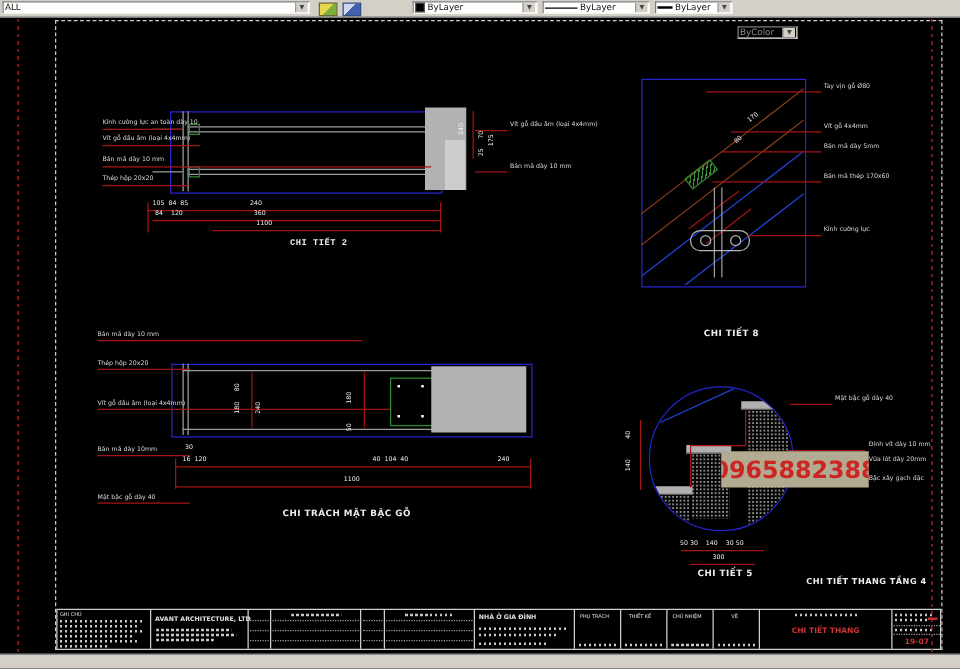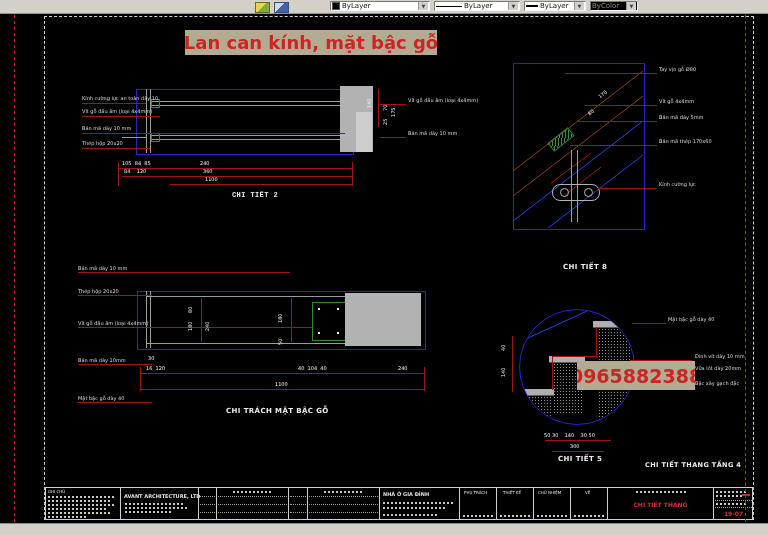--- a/index.html
+++ b/index.html
@@ -4,21 +4,21 @@
 <style>
   html,body{margin:0;padding:0;background:#6b6b6b;}
   #screen{position:relative;width:768px;height:535px;background:#000;overflow:hidden;
           font-family:"DejaVu Sans",sans-serif;}
   
   .toolbar{position:absolute;left:0;top:0;width:768px;height:13px;background:#d4d0c8;
            border-bottom:1px solid #929292;z-index:10;}
   .dd{position:absolute;top:1px;height:10px;background:#fff;border:1px solid;
       border-color:#7a7a7a #f4f4f4 #f4f4f4 #7a7a7a;font-size:7px;color:#111;
       display:flex;align-items:center;padding:0 1px;gap:2px;box-sizing:border-box;overflow:hidden;}
-  .dd.dis{background:#000000;color:#8a8a8a;}
+  .dd.dis{background:#000000;color:#8a8a8a;margin-top:20px;}
   .chev{margin-left:auto;width:9px;height:100%;background:#d4d0c8;border-left:1px solid #9a9a9a;
         display:flex;align-items:center;justify-content:center;font-size:5px;color:#444;flex:none;}
   .swatch{width:6px;height:6px;background:#000;border:1px solid #555;flex:none;}
   .lsample{width:26px;height:1px;background:#000;flex:none;}
   .tbicon{position:absolute;top:2px;width:13px;height:9px;}
   
   .abs{position:absolute;}
   .lbl{position:absolute;font-size:5px;line-height:1.1;color:#d8d8d8;white-space:pre;z-index:3;}
   .dim{position:absolute;font-size:5px;line-height:1;color:#f2f2f2;white-space:pre;z-index:3;}
   .vdim{position:absolute;font-size:5px;line-height:1;color:#f2f2f2;white-space:nowrap;
@@ -56,20 +56,24 @@
   .bottombar{position:absolute;left:0;top:523px;width:768px;height:12px;background:#d4d0c8;
              border-top:1px solid #8a8a8a;z-index:9;}
   svg{position:absolute;z-index:2;}
 </style>
 </head>
 <body>
 
 <div id="screen">
 
   <div class="toolbar">
+    <div class="dd" style="left:2px;width:246px;">
+      <span>ALL</span>
+      <span class="chev">▼</span>
+    </div>
     <div class="tbicon" style="left:255px;background:linear-gradient(135deg,#e8d44d 0 50%,#7fae3f 50% 100%);border:1px solid #6a6a2a;"></div>
     <div class="tbicon" style="left:274px;background:linear-gradient(135deg,#cfd8ef 0 45%,#3f61ae 45% 100%);border:1px solid #33507f;"></div>
     <div class="dd" style="left:330px;width:100px;">
       <span class="swatch"></span>
       <span>ByLayer</span>
       <span class="chev">▼</span>
     </div>
     <div class="dd" style="left:434px;width:86px;">
       <span class="lsample"></span>
       <span>ByLayer</span>
@@ -86,23 +90,20 @@
     </div>
   </div>
 
   <div class="abs" style="left:0;top:13px;width:768px;height:510px;background:#000;">
     <div class="sheet" style="left:44px;top:3px;height:504px;"></div>
   </div>
 
   <div class="reddash" style="left:14px;"></div>
   <div class="reddash" style="left:745px;"></div>
 
-  <div class="wm" style="left:185px;top:30px;width:252px;height:25px;font-size:18px;">
-    <span>Lan can kính, mặt bậc gỗ</span>
-  </div>
   <div class="wm" style="left:577px;top:361px;width:118px;height:29px;font-size:19px;">
     <span>0965882388</span>
   </div>
 
   <div class="bluebox" style="left:136px;top:89px;width:216px;height:64px;"></div>
   <div class="gv" style="left:146px;top:89px;height:64px;"></div>
   <div class="gv" style="left:150px;top:89px;height:64px;"></div>
   <div class="gl" style="left:150px;top:101px;width:195px;"></div>
   <div class="gl" style="left:150px;top:105px;width:195px;"></div>
   <div class="gl" style="left:150px;top:135px;width:195px;"></div>

